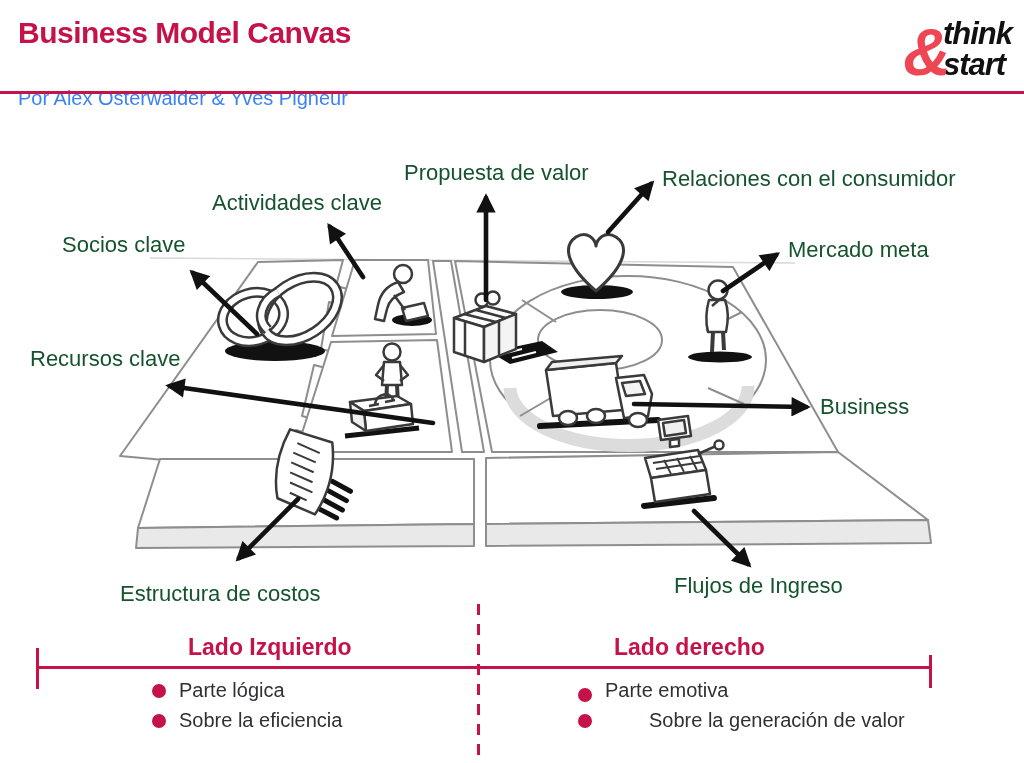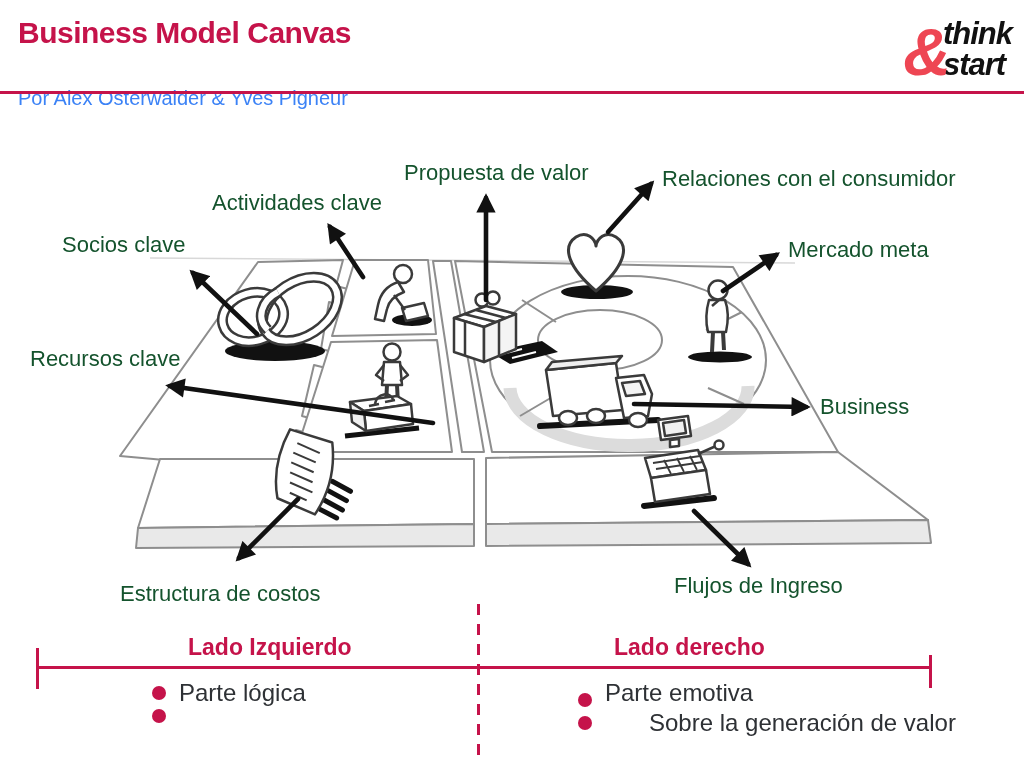--- a/index.html
+++ b/index.html
@@ -60,21 +60,21 @@
     background:repeating-linear-gradient(to bottom,var(--accent) 0 11px,transparent 11px 20px);
   }
   .legend-head{
     position:absolute;top:634px;
     font-size:23px;font-weight:bold;color:var(--accent);margin-left:41px;
   }
   .legend-head.left{left:147px;}
   .legend-head.right{left:573px;}
   .bullet-row{position:absolute;display:flex;align-items:center;}
   .bullet-dot{width:14px;height:14px;border-radius:50%;background:var(--accent);margin-right:13px;flex:0 0 auto;}
-  .bullet-txt{font-size:24px;color:#2e3135;white-space:nowrap;}
+  .bullet-txt{font-size:20px;color:#2e3135;white-space:nowrap;}
 </style>
 </head>
 <body>
 
 <div class="hdr-title">Business Model Canvas</div>
 <div class="hdr-sub">Por Alex Osterwalder &amp; Yves Pigneur</div>
 <div class="hdr-rule"></div>
 <div class="logo">
   <span class="amp">&amp;</span>
   <span class="words">
@@ -254,20 +254,21 @@
 
 <div class="legend-head left">Lado Izquierdo</div>
 <div class="legend-head right">Lado derecho</div>
 
 <div class="bullet-row" style="left:152px;top:679px;">
   <span class="bullet-dot"></span>
   <span class="bullet-txt">Parte lógica</span>
 </div>
 <div class="bullet-row" style="left:152px;top:709px;">
   <span class="bullet-dot"></span>
+  <span class="bullet-txt">Sobre la eficiencia</span>
 </div>
 <div class="bullet-row" style="left:578px;top:679px;align-items:flex-end;">
   <span class="bullet-dot"></span>
   <span class="bullet-txt">Parte emotiva</span>
 </div>
 <div class="bullet-row" style="left:578px;top:709px;gap:44px;">
   <span class="bullet-dot"></span>
   <span class="bullet-txt">Sobre la generación de valor</span>
 </div>
 

